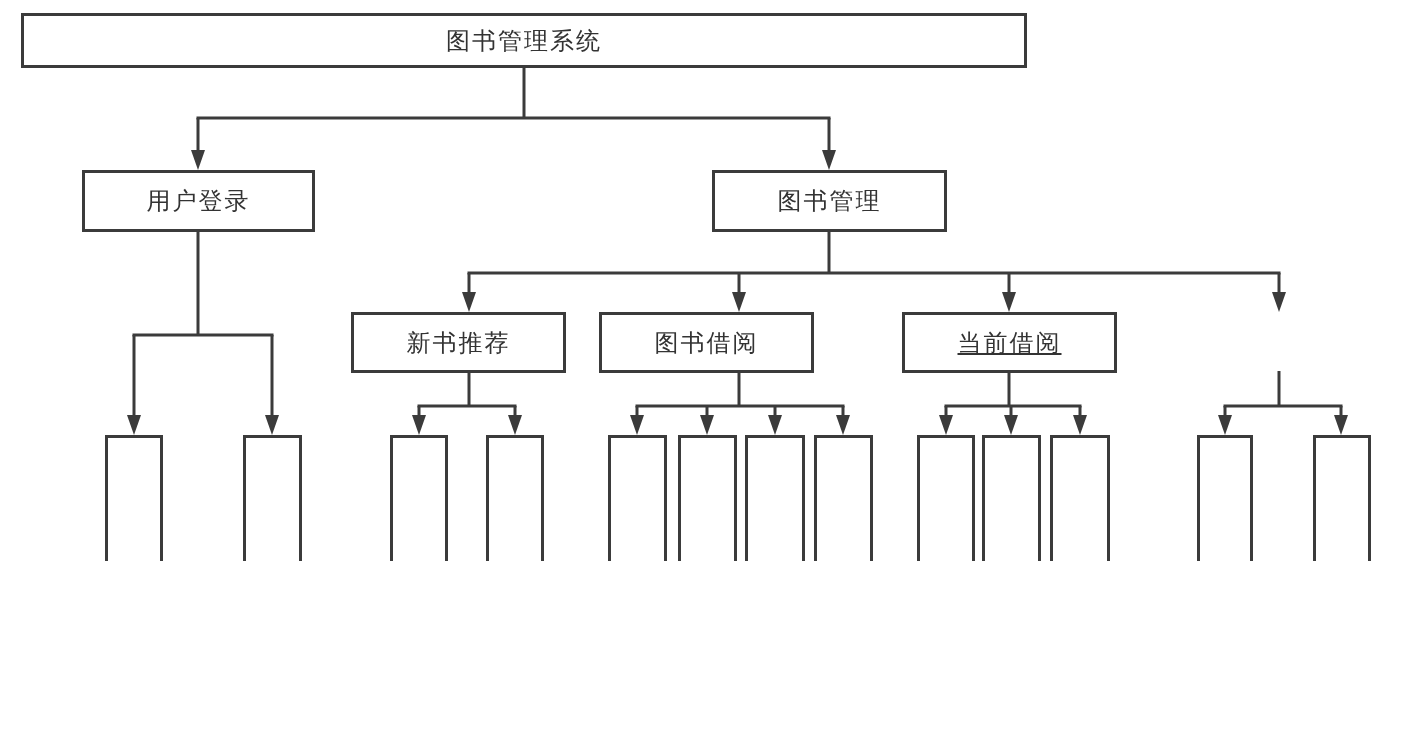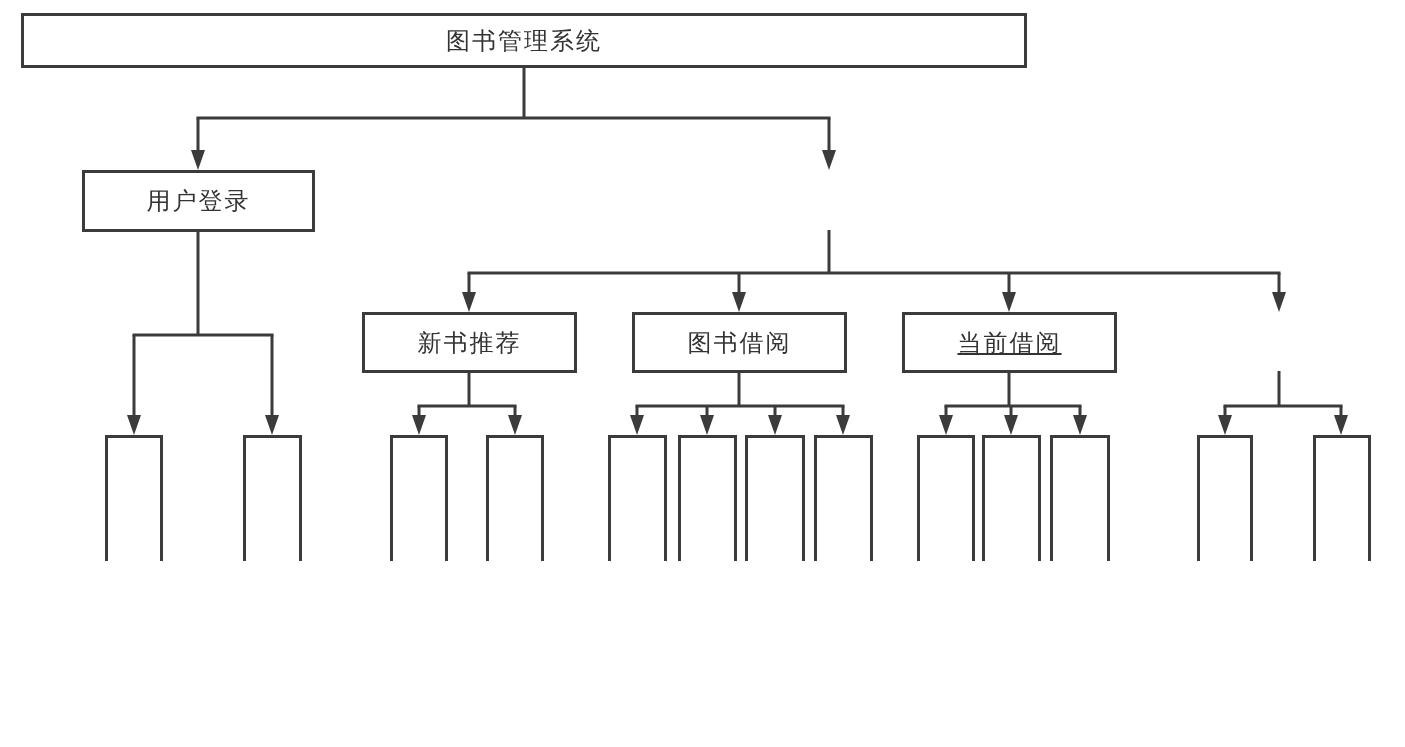--- a/index.html
+++ b/index.html
@@ -124,23 +124,24 @@
       <polygon points="1004,415 1018,415 1011,435"></polygon>
       <polygon points="1073,415 1087,415 1080,435"></polygon>
       <polygon points="1218,415 1232,415 1225,435"></polygon>
       <polygon points="1334,415 1348,415 1341,435"></polygon>
     </g>
   </svg>
 
   <div class="node hbox" style="left:21px; top:13px; width:1006px; height:55px;">图书管理系统</div>
 
   <div class="node hbox" style="left:82px; top:170px; width:233px; height:62px;">用户登录</div>
+  <div class="node hbox" style="left:712px; top:170px; width:235px; height:62px;">图书管理</div>
 
-  <div class="node hbox" style="left:362px; top:312px; width:215px; height:61px;">新书推荐</div>
-  <div class="node hbox" style="left:632px; top:312px; width:215px; height:61px;">图书借阅</div>
+  <div class="node hbox" style="left:351px; top:312px; width:215px; height:61px;">新书推荐</div>
+  <div class="node hbox" style="left:599px; top:312px; width:215px; height:61px;">图书借阅</div>
   <div class="node hbox" style="left:902px; top:312px; width:215px; height:61px;text-decoration:underline;">当前借阅</div>
 
   <div class="node vbox" style="left:105px; top:435px; width:58px; height:300px;">
     <span>用户登录</span>
   </div>
   <div class="node vbox" style="left:243px; top:435px; width:59px; height:300px;">
     <span>注销登录</span>
   </div>
 
   <div class="node vbox" style="left:390px; top:435px; width:58px; height:300px;">

